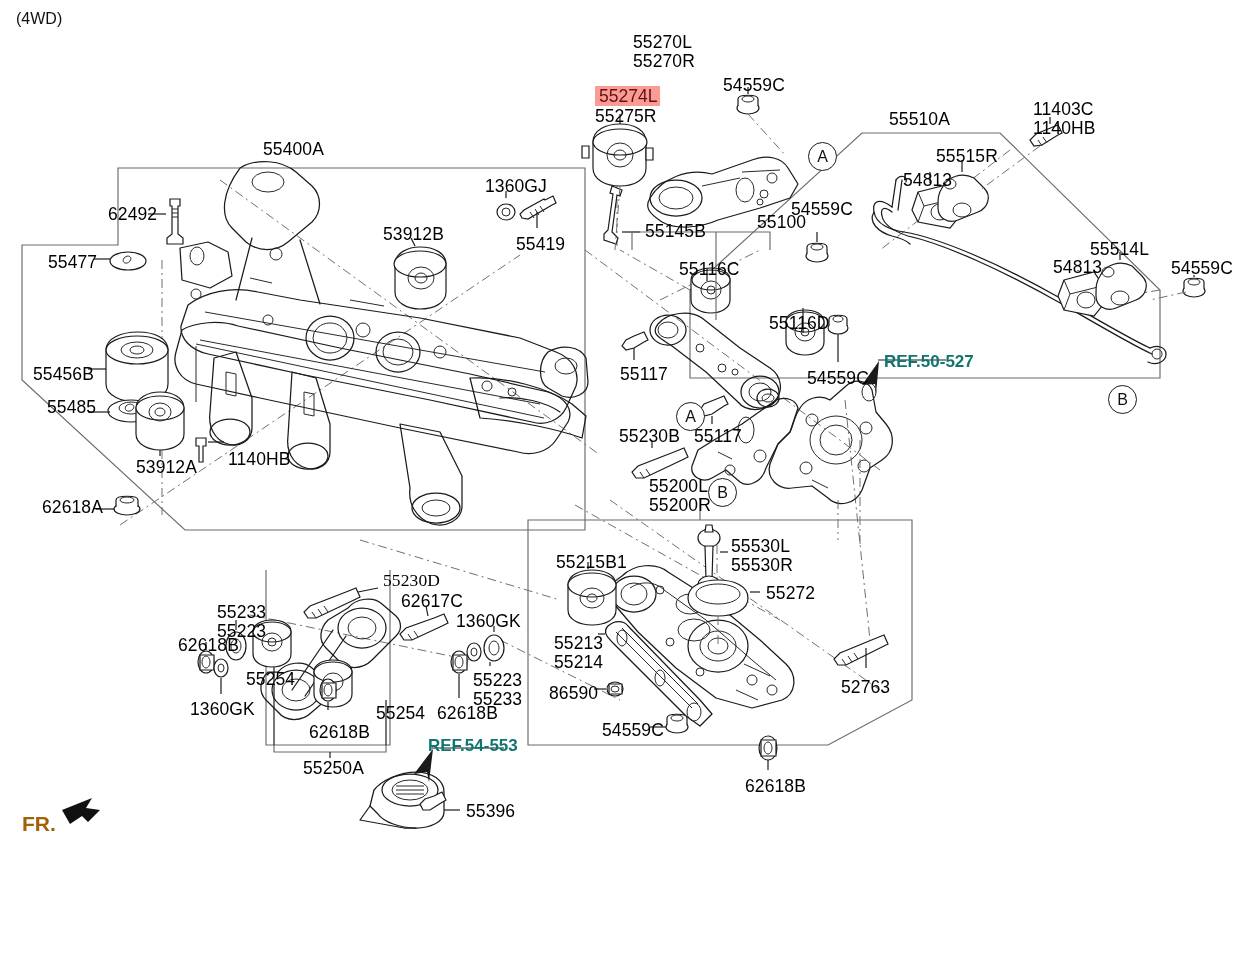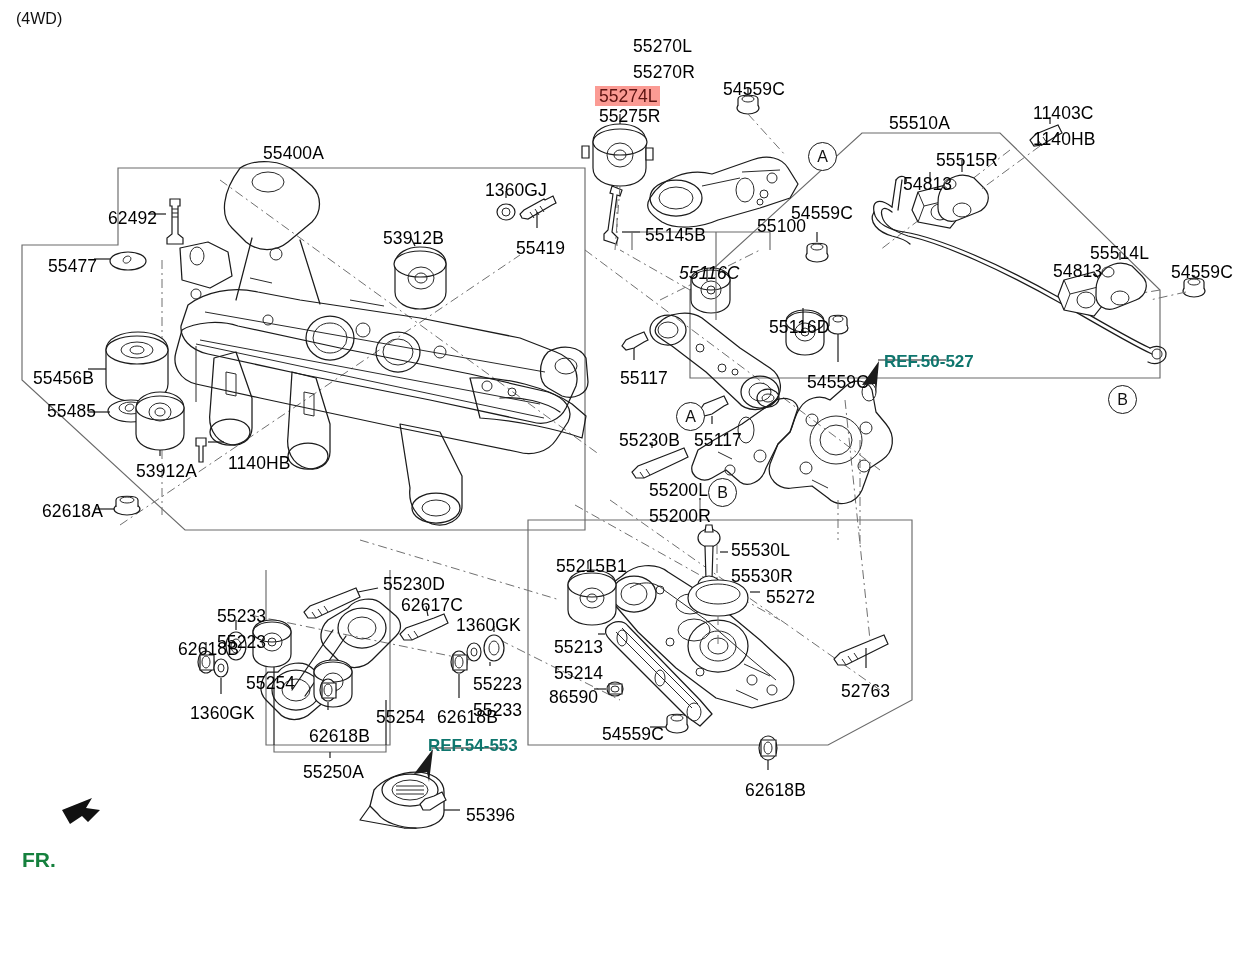--- a/index.html
+++ b/index.html
@@ -1,25 +1,25 @@
 <!DOCTYPE html>
 <html><head>
 <meta charset="utf-8">
 <style>
   html,body{margin:0;padding:0;background:#fff;}
   body{width:1245px;height:972px;font-family:"Liberation Sans",sans-serif;overflow:hidden;}
   #stage{position:relative;width:1245px;height:812px;background:#fff;}
   svg#art{position:absolute;left:0;top:0;width:1245px;height:972px;}
   .lbl{position:absolute;font-family:"Liberation Sans",sans-serif;font-size:17.5px;color:#000;
-       white-space:pre;line-height:26px;letter-spacing:.1px;}
+       white-space:pre;line-height:19px;letter-spacing:.1px;}
   .mode{position:absolute;left:16px;top:10px;font-size:16px;color:#111;}
   .ref{position:absolute;font-size:17px;font-weight:bold;color:#0f766e;white-space:nowrap;}
   .hl{position:absolute;font-size:17.5px;line-height:20px;white-space:pre;color:#000;}
   .hl .hi{background:#fb9b94;color:#5d1412;display:inline-block;padding:0 3px 0 4px;}
-  .fr{position:absolute;left:22px;top:848px;font-size:21px;font-weight:bold;color:#15803d;}
+  .fr{position:absolute;left:22px;top:812px;font-size:21px;font-weight:bold;color:#a16207;}
   .circ{position:absolute;width:27px;height:27px;border:1.6px solid #1a1a1a;border-radius:50%;
         font-size:16px;color:#111;display:flex;align-items:center;justify-content:center;background:#fff;}
   .footer{position:absolute;left:0;top:850px;width:1245px;height:122px;background:#646464;
           display:flex;align-items:center;justify-content:center;}
   .footer .txt{color:#fff;font-size:52px;letter-spacing:1px;white-space:pre;
                font-family:"Liberation Sans Narrow","DejaVu Sans Condensed","Liberation Sans",sans-serif;
                transform:scaleX(.78);transform-origin:center;font-weight:400;}
 </style>
 </head>
 <body>
@@ -589,60 +589,60 @@
       <path class="ldr" d="M700,500 L700,498"></path>
     </g>
 
     <g>
       <path d="M62,810 L92,798 L86,808 L100,810 L88,822 L82,816 L70,824 Z" fill="#111"></path>
     </g>
   </svg>
 
   <div class="mode">(4WD)</div>
 
-  <div class="hl" style="left:595px;top:86px;text-align:right;"><span class="hi">55274L</span><br><span>55275R</span></div>
+  <div class="hl" style="left:595px;top:86px;"><span class="hi">55274L</span><br><span>55275R</span></div>
 
   <div class="lbl" style="left:633px;top:33px;">55270L
 55270R</div>
   <div class="lbl" style="left:723px;top:76px;">54559C</div>
   <div class="lbl" style="left:889px;top:110px;">55510A</div>
   <div class="lbl" style="left:1033px;top:100px;">11403C
 1140HB</div>
   <div class="lbl" style="left:263px;top:140px;">55400A</div>
   <div class="lbl" style="left:936px;top:147px;">55515R</div>
   <div class="lbl" style="left:485px;top:177px;">1360GJ</div>
   <div class="lbl" style="left:903px;top:171px;">54813</div>
   <div class="lbl" style="left:108px;top:205px;">62492</div>
   <div class="lbl" style="left:645px;top:222px;">55145B</div>
   <div class="lbl" style="left:757px;top:213px;">55100</div>
   <div class="lbl" style="left:791px;top:200px;">54559C</div>
   <div class="lbl" style="left:516px;top:235px;">55419</div>
   <div class="lbl" style="left:383px;top:225px;">53912B</div>
   <div class="lbl" style="left:1090px;top:240px;">55514L</div>
   <div class="lbl" style="left:48px;top:253px;">55477</div>
   <div class="lbl" style="left:1053px;top:258px;">54813</div>
-  <div class="lbl" style="left:679px;top:260px;font-style:italic;">55116C</div>
+  <div class="lbl" style="left:679px;top:260px;">55116C</div>
   <div class="lbl" style="left:1171px;top:259px;">54559C</div>
   <div class="lbl" style="left:769px;top:314px;">55116D</div>
   <div class="lbl" style="left:33px;top:365px;">55456B</div>
   <div class="ref" style="left:884px;top:352px;">REF.50-527</div>
   <div class="lbl" style="left:620px;top:365px;">55117</div>
   <div class="lbl" style="left:807px;top:369px;">54559C</div>
   <div class="lbl" style="left:47px;top:398px;">55485</div>
   <div class="lbl" style="left:694px;top:427px;">55117</div>
   <div class="lbl" style="left:619px;top:427px;">55230B</div>
   <div class="lbl" style="left:136px;top:458px;">53912A</div>
   <div class="lbl" style="left:228px;top:450px;">1140HB</div>
   <div class="lbl" style="left:649px;top:477px;">55200L
 55200R</div>
   <div class="lbl" style="left:42px;top:498px;">62618A</div>
   <div class="lbl" style="left:731px;top:537px;">55530L
 55530R</div>
   <div class="lbl" style="left:556px;top:553px;">55215B1</div>
-  <div class="lbl" style="left:383px;top:571px;">55230D</div>
+  <div class="lbl" style="left:383px;top:571px;font-family:Liberation Serif, serif;">55230D</div>
   <div class="lbl" style="left:766px;top:584px;">55272</div>
   <div class="lbl" style="left:401px;top:592px;">62617C</div>
   <div class="lbl" style="left:217px;top:603px;">55233
 55223</div>
   <div class="lbl" style="left:456px;top:612px;">1360GK</div>
   <div class="lbl" style="left:554px;top:634px;">55213
 55214</div>
   <div class="lbl" style="left:178px;top:636px;">62618B</div>
   <div class="lbl" style="left:841px;top:678px;">52763</div>
   <div class="lbl" style="left:246px;top:670px;">55254</div>

